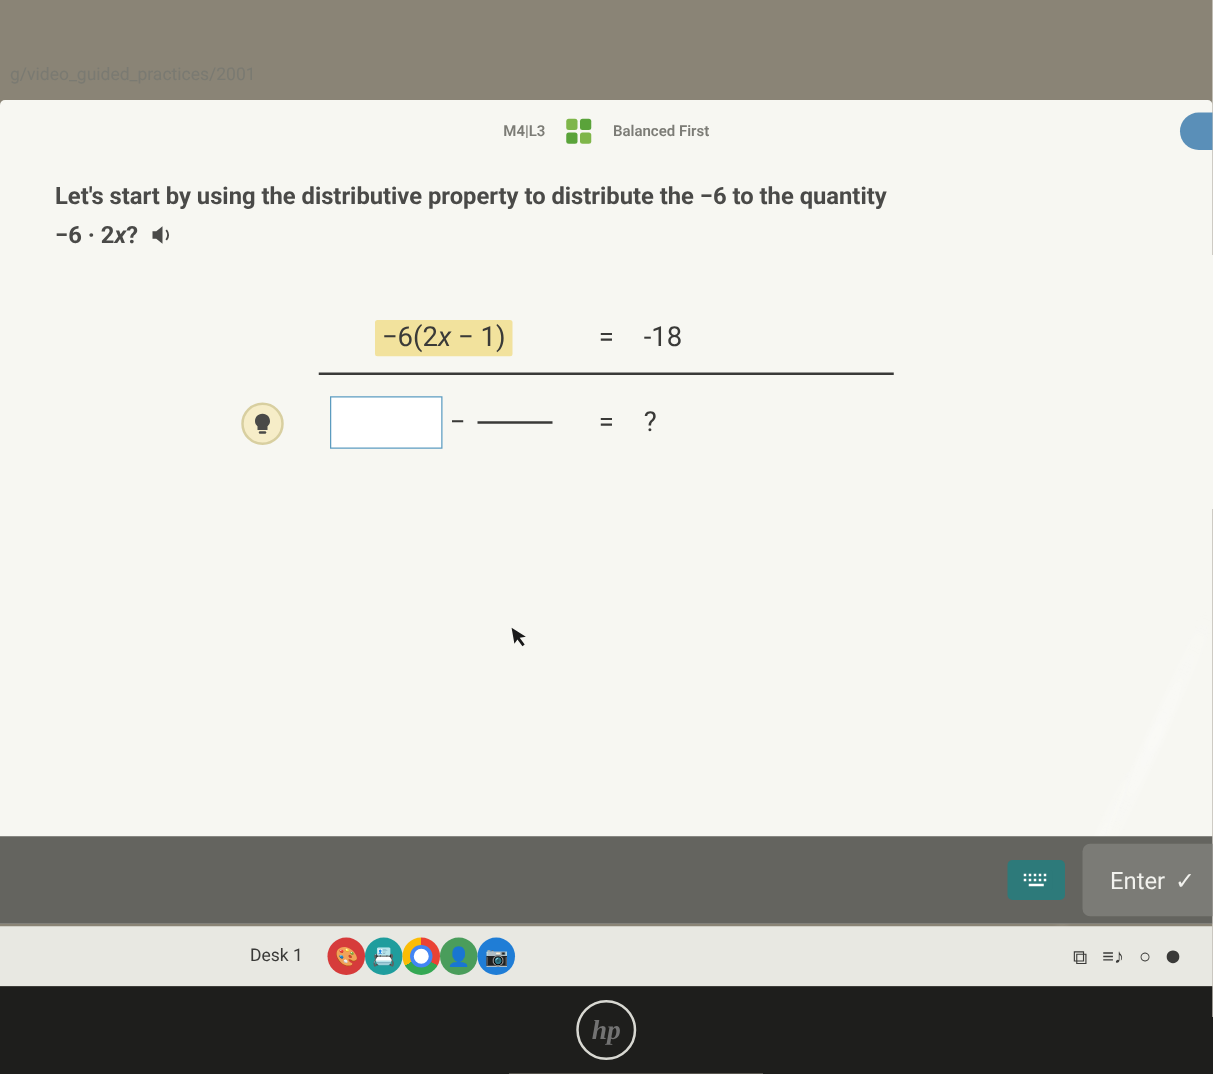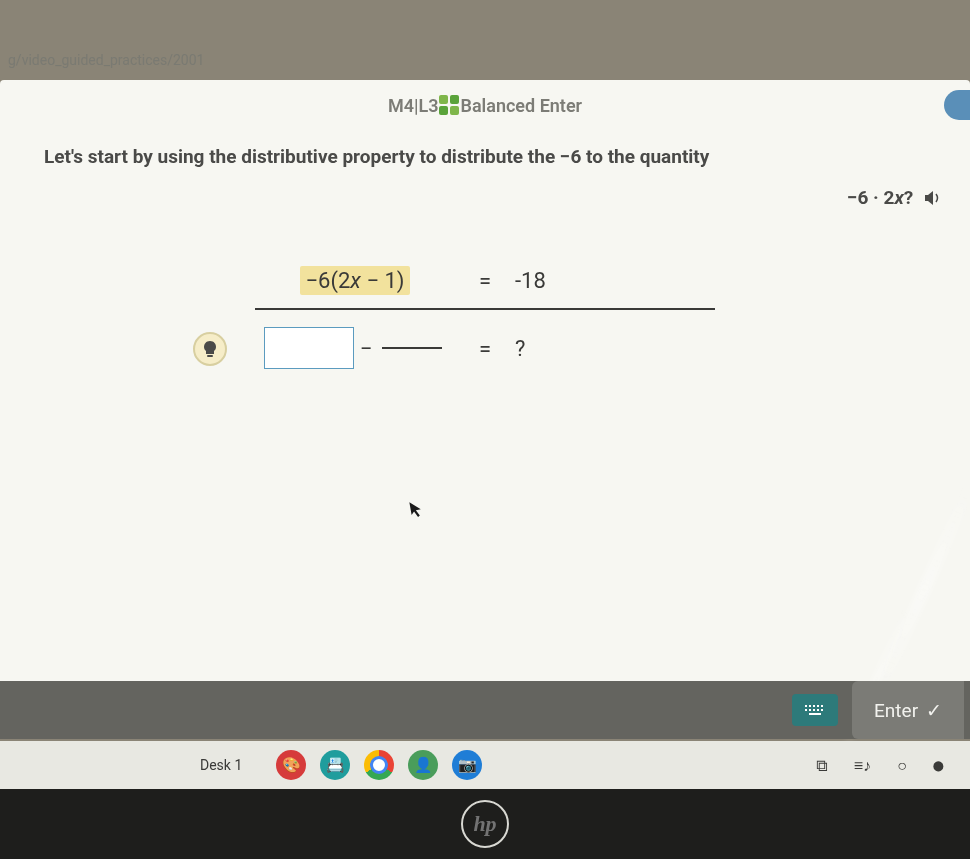--- a/index.html
+++ b/index.html
@@ -25,24 +25,24 @@
     left: 0;
     right: 0;
     bottom: 120px;
     background: #f7f7f2;
     border-radius: 4px 4px 0 0;
   }
   .lesson-header {
     display: flex;
     align-items: center;
     justify-content: center;
-    gap: 0;
+    gap: 16px;
     padding: 14px 0 8px 0;
     color: #7c7c76;
-    font-size: 18px;
+    font-size: 12px;
     font-weight: 600;
   }
   .lesson-code { color: #7c7c76; }
   .puzzle-icon {
     width: 22px; height: 22px;
     display: inline-flex; align-items: center; justify-content: center;
   }
   .top-right-pill {
     position: absolute;
     top: 10px; right: -10px;
@@ -54,22 +54,22 @@
     padding: 18px 28px 8px 44px;
     text-align: left;
   }
   .question-text {
     color: #4a4a48;
     font-size: 19px;
     line-height: 1.55;
     font-weight: 700;
   }
   .question-centered {
-    text-align: right;
-    margin-top: 12px;
+    text-align: left;
+    margin-top: 2px;
   }
   .speaker-icon {
     display: inline-block;
     margin-left: 6px;
     color: #4a4a48;
     cursor: pointer;
     vertical-align: middle;
   }
   .equation-area {
     margin: 34px auto 0 auto;
@@ -133,26 +133,26 @@
     top: 420px;
     font-size: 18px;
     color: #1a1a1a;
     transform: rotate(-10deg);
     pointer-events: none;
   }
   .bottom-bar {
     position: absolute;
     bottom: 120px;
     left: 0; right: 0;
-    height: 58px;
+    height: 70px;
     background: #64645f;
     display: flex;
     align-items: center;
     justify-content: flex-end;
-    padding: 0 14px;
+    padding: 0 0;
     gap: 14px;
   }
   .keyb-icon {
     background: #2d7a7a;
     color: #fff;
     width: 46px; height: 32px;
     border-radius: 4px;
     display: flex; align-items: center; justify-content: center;
     font-size: 15px;
     cursor: pointer;
@@ -170,21 +170,20 @@
   }
   .taskbar {
     position: absolute;
     bottom: 70px;
     left: 0; right: 0;
     height: 48px;
     background: #e8e8e2;
     display: flex;
     align-items: center;
     padding: 0 20px;
-    gap: 14px;
   }
   .taskbar .spacer { flex: 1; }
   .desk-label {
     color: #3a3a38;
     font-size: 14px;
     margin-right: 20px;
     margin-left: 180px;
   }
   .task-icon {
     width: 30px; height: 30px;
@@ -263,21 +262,21 @@
   <div class="lesson-header">
     <span class="lesson-code">M4|L3</span>
     <span class="puzzle-icon">
       <svg width="22" height="22" viewBox="0 0 22 22">
         <rect x="1" y="1" width="9" height="9" rx="2" fill="#7fb64a"></rect>
         <rect x="12" y="1" width="9" height="9" rx="2" fill="#5aa33a"></rect>
         <rect x="1" y="12" width="9" height="9" rx="2" fill="#5aa33a"></rect>
         <rect x="12" y="12" width="9" height="9" rx="2" fill="#7fb64a"></rect>
       </svg>
     </span>
-    <span>Balanced Enter</span>
+    <span>Balanced First</span>
   </div>
 
   <div class="question-block">
     <div class="question-text">Let's start by using the distributive property to distribute the −6 to the quantity</div>
     <div class="question-text question-centered">
       <span>−6 · 2<span class="mathvar">x</span>?</span>
       <span class="speaker-icon">
         <svg width="18" height="16" viewBox="0 0 18 16">
           <path d="M1 5 H4 L9 1 V15 L4 11 H1 Z" fill="#4a4a48"></path>
           <path d="M12 4 Q15 8 12 12" stroke="#4a4a48" stroke-width="1.5" fill="none"></path>

